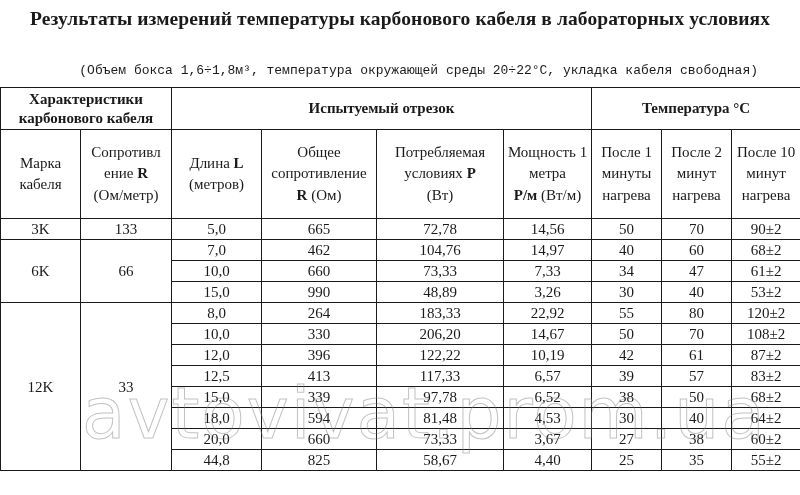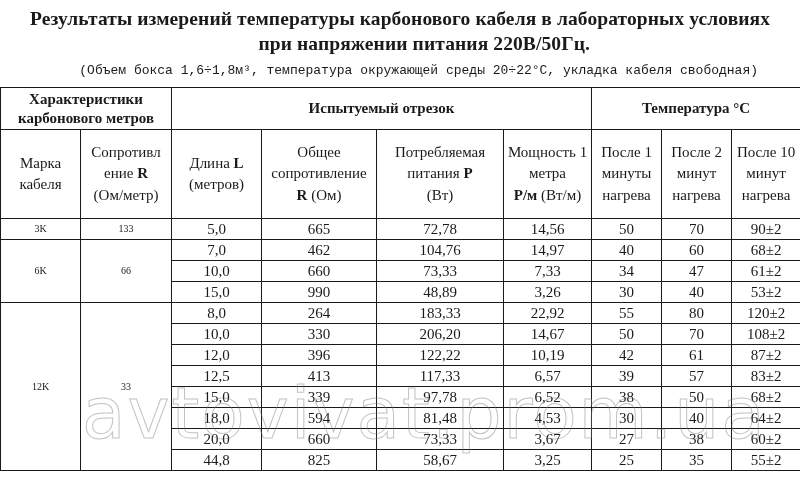--- a/index.html
+++ b/index.html
@@ -6,57 +6,56 @@
   body { width: 800px; height: 495px; overflow: hidden; position: relative; font-family: "Liberation Serif", serif; color: #1a1a1a; }
   .title { position: absolute; left: 0; top: 6px; width: 800px; text-align: center; font-weight: bold; font-size: 19.5px; line-height: 25px; letter-spacing: 0.1px; }
   .title .l1 { display: block; padding-left: 0; }
   .title .l2 { display: block; text-align: right; padding-right: 210px; }
   .subtitle { position: absolute; left: 12px; top: 62px; width: 800px; text-align: right; padding-right: 54px; box-sizing: border-box; font-family: Liberation Mono, monospace; font-size: 13px; line-height: 18px; }
   table { position: absolute; left: 0; top: 87px; border-collapse: collapse; table-layout: fixed; width: 800px; }
   td, th { border: 1.5px solid #1a1a1a; text-align: center; vertical-align: middle; padding: 0 1px; font-weight: normal; font-size: 15px; line-height: 18px; overflow: hidden; }
   th.group { font-weight: bold; font-size: 15px; height: 41px; line-height: 19px; }
   th.col { height: 88px; font-size: 15px; line-height: 21.5px; }
   td { height: 20px; font-size: 15px; }
-  td.span { font-size: 10px; }
+  td.span { font-size: 15px; }
   .b { font-weight: bold; }
   .watermark { position: absolute; left: 82px; top: 372px; font-family: "DejaVu Sans", sans-serif; font-size: 71px; color: transparent; -webkit-text-stroke: 1px rgba(120,120,120,0.45); letter-spacing: 2px; pointer-events: none; white-space: nowrap; }
 </style>
 </head>
 <body>
 
 <div class="title">
   <span class="l1">Результаты измерений температуры карбонового кабеля в лабораторных условиях</span>
-  <span class="l2">при напряжении питания 220В/50Гц.</span>
 </div>
 <div class="subtitle">(Объем бокса 1,6÷1,8м³, температура окружающей среды 20÷22°С, укладка кабеля свободная)</div>
 
 <table>
   <colgroup>
     <col style="width:80px">
       <col style="width:91px">
       <col style="width:90px">
       <col style="width:115px">
       <col style="width:127px">
       <col style="width:88px">
       <col style="width:70px">
       <col style="width:70px">
       <col style="width:69px">
   </colgroup>
   <thead>
     <tr>
-      <th class="group" colspan="2">Характеристики карбонового метров</th>
+      <th class="group" colspan="2">Характеристики карбонового кабеля</th>
       <th class="group" colspan="4">Испытуемый отрезок</th>
       <th class="group" colspan="3">Температура °С</th>
     </tr>
     <tr>
       <th class="col"><span>Марка кабеля</span></th>
       <th class="col"><span>Сопротивл ение</span> <span class="b">R</span><br><span>(Ом/метр)</span></th>
       <th class="col"><span>Длина</span> <span class="b">L</span><br><span>(метров)</span></th>
       <th class="col"><span>Общее сопротивление</span><br><span class="b">R</span> <span>(Ом)</span></th>
-      <th class="col"><span>Потребляемая питания</span> <span class="b">P</span><br><span>(Вт)</span></th>
+      <th class="col"><span>Потребляемая условиях</span> <span class="b">P</span><br><span>(Вт)</span></th>
       <th class="col"><span>Мощность 1 метра</span><br><span class="b">P/м</span> <span>(Вт/м)</span></th>
       <th class="col">После 1 минуты нагрева</th>
       <th class="col">После 2 минут нагрева</th>
       <th class="col">После 10 минут нагрева</th>
     </tr>
   </thead>
   <tbody>
 
     <tr>
       <td class="span">3K</td>
@@ -162,21 +161,21 @@
       <td>73,33</td>
       <td>3,67</td>
       <td>27</td>
       <td>38</td>
       <td>60±2</td>
     </tr>
     <tr>
       <td>44,8</td>
       <td>825</td>
       <td>58,67</td>
-      <td>3,25</td>
+      <td>4,40</td>
       <td>25</td>
       <td>35</td>
       <td>55±2</td>
     </tr>
   </tbody>
 </table>
 
 <div class="watermark">avtovivat.prom.ua</div>
 
 </body></html>

